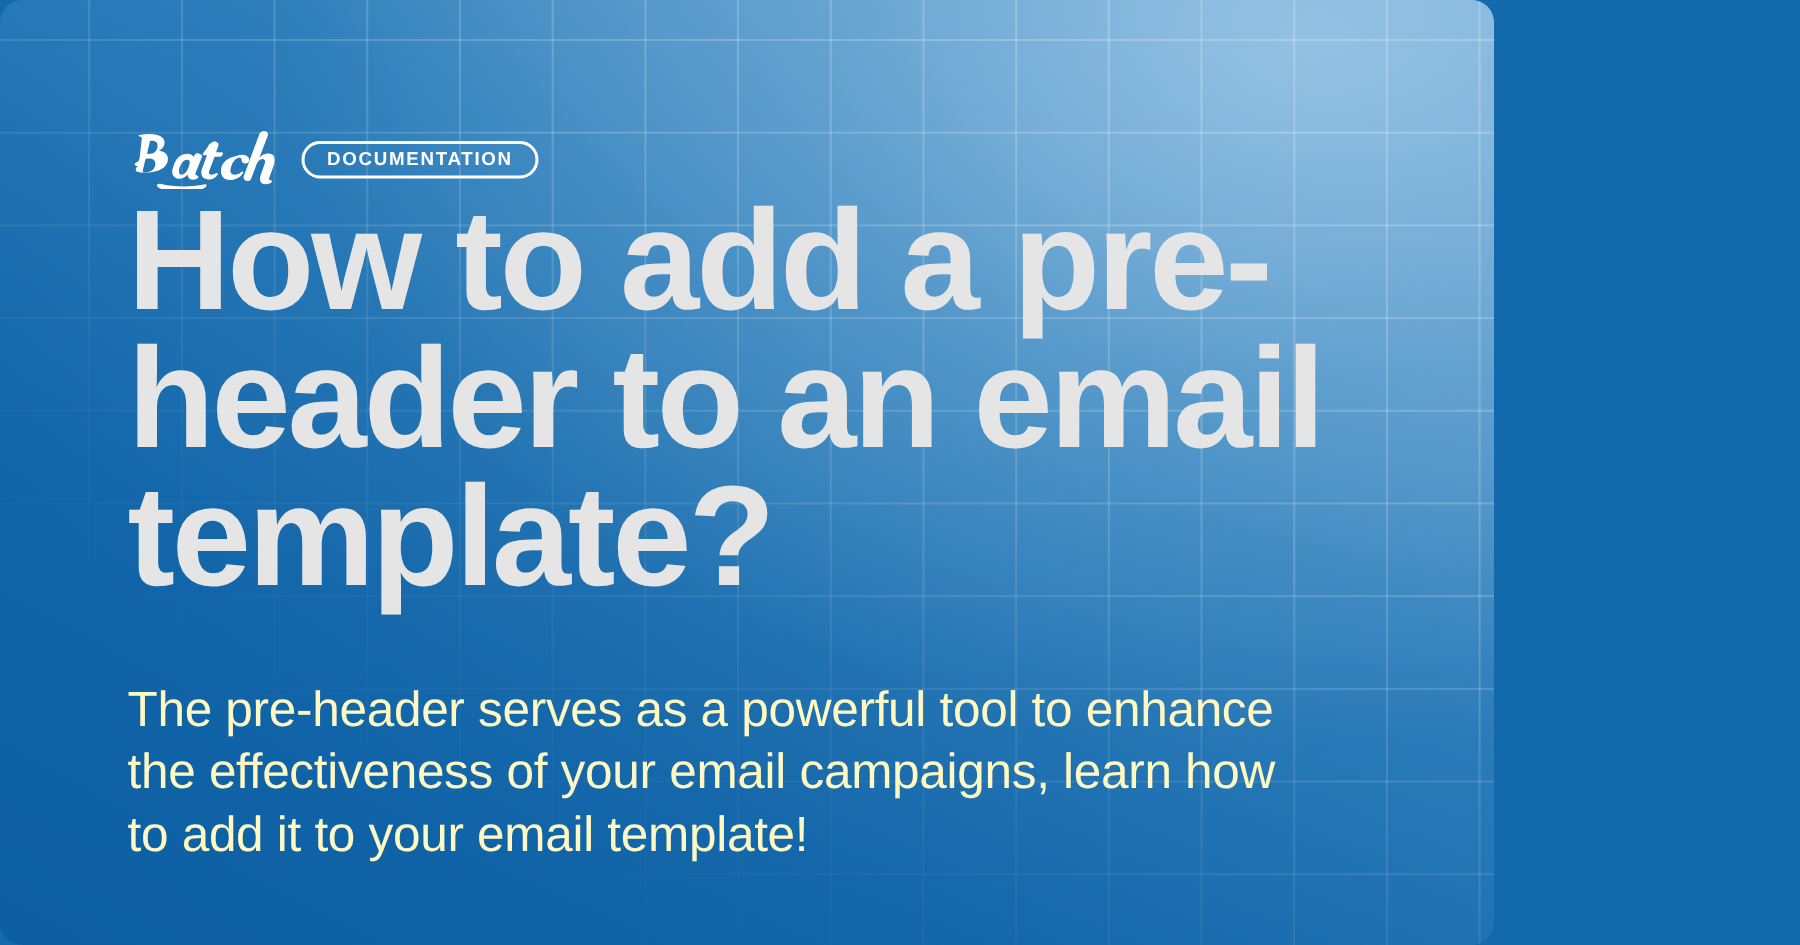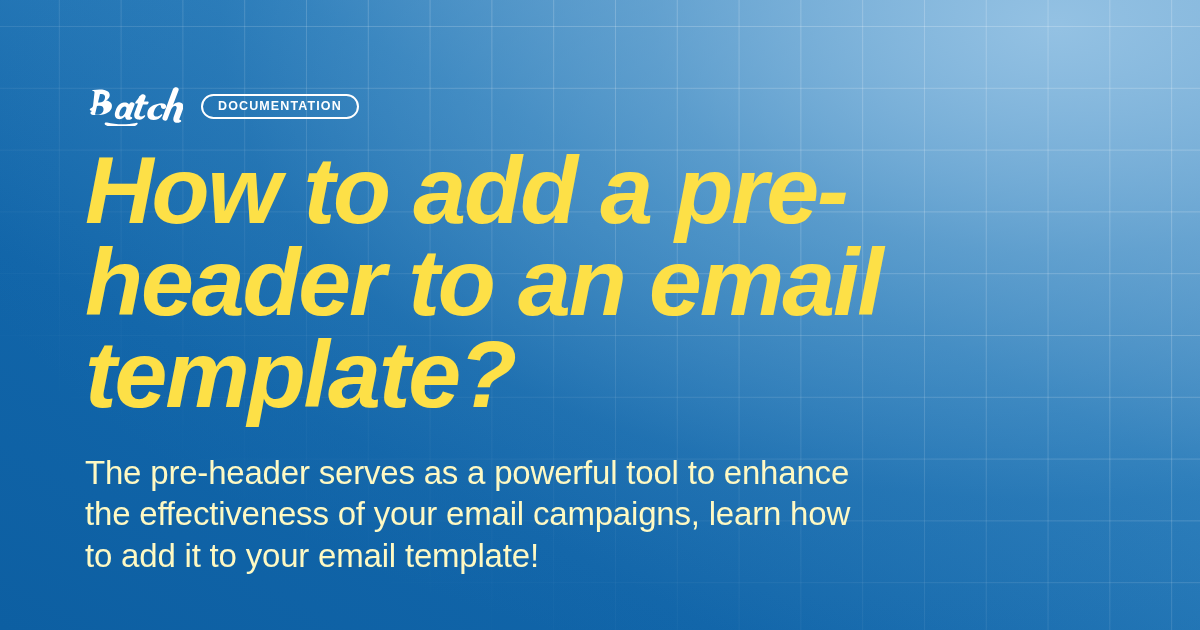--- a/index.html
+++ b/index.html
@@ -9,24 +9,25 @@
   body {
     width: 1200px;
     height: 630px;
     overflow: hidden;
     font-family: "Liberation Sans", sans-serif;
     background: #1269ac;
   }
 
   .card {
     position: relative;
-    width: 1200px;
+    width: 996px;
     height: 630px;
     overflow: hidden;
     background: #1266a9;
+    border-radius: 15px;
   }
 
   
   .bg-gradient {
     position: absolute;
     inset: 0;
     background:
       radial-gradient(120% 130% at 88% 4%, rgba(150,195,228,0.95) 0%, rgba(120,175,215,0.55) 28%, rgba(60,130,185,0.18) 58%, rgba(12,95,160,0.0) 82%),
       linear-gradient(28deg, #0d5fa2 0%, #1165a9 30%, #2a7dbb 62%, #5c9ccd 86%, #7db0d8 100%);
   }
@@ -83,29 +84,28 @@
     font-weight: bold;
     letter-spacing: 0.09em;
     line-height: 1;
     white-space: nowrap;
   }
 
   
   .headline {
     position: absolute;
     left: 85px;
-    top: 144px;
+    top: 128px;
     width: 900px;
     margin: 0;
-    color: #fde047;
+    color: #e5e5e5;
     font-size: 95px;
     font-weight: bold;
     line-height: 0.97;
     letter-spacing: -0.022em;
-    font-style: italic;
   }
   .headline .hl-line { display: block; }
 
   
   .subtitle {
     position: absolute;
     left: 85px;
     top: 452px;
     width: 790px;
     margin: 0;

